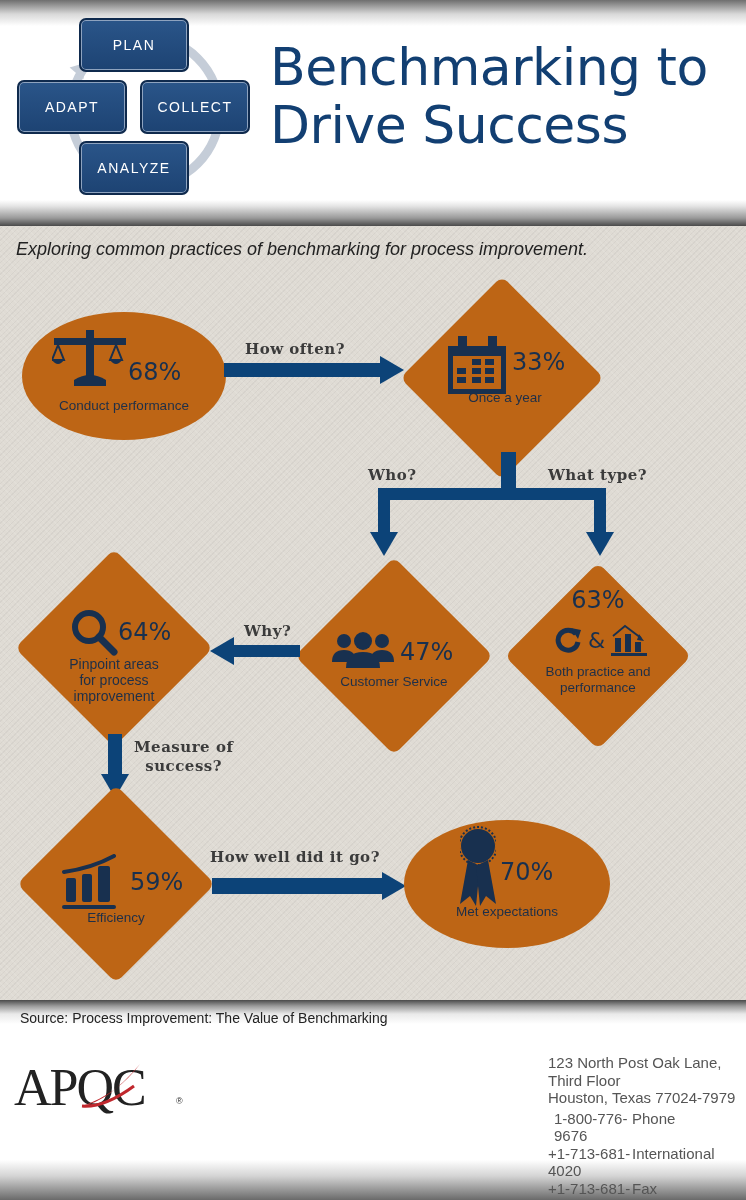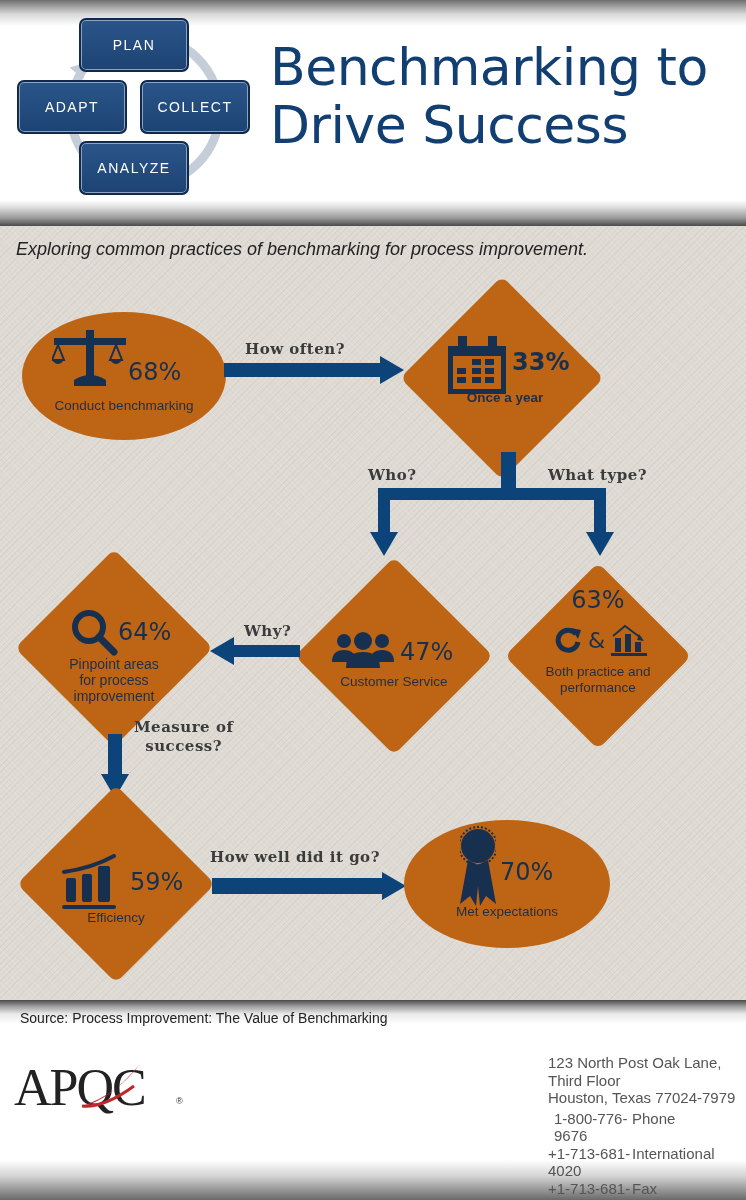--- a/index.html
+++ b/index.html
@@ -118,28 +118,28 @@
       <rect x="34" y="0" width="8" height="52" fill="#18304f"></rect>
       <path d="M22 50 Q38 40 54 50 L54 56 L22 56 Z" fill="#18304f"></path>
       <path d="M6 15 L0 30 L12 30 Z" fill="none" stroke="#18304f" stroke-width="2"></path>
       <path d="M0 30 Q6 38 12 30 Z" fill="#18304f"></path>
       <path d="M64 15 L58 30 L70 30 Z" fill="none" stroke="#18304f" stroke-width="2"></path>
       <path d="M58 30 Q64 38 70 30 Z" fill="#18304f"></path>
     </svg>
     <div class="node-content" style="left:106px; top:46px;">
       <span class="pct">68%</span>
     </div>
-    <div class="node-content lbl" style="left:0; top:86px; width:204px;">Conduct benchmarking</div>
+    <div class="node-content lbl" style="left:0; top:86px; width:204px;">Conduct performance</div>
   </div>
 
   <div class="q" style="left:245px; top:114px;">How often?</div>
   <div class="bar" style="left:224px; top:137px; width:158px; height:14px;"></div>
   <div class="ah ah-right" style="left:380px; top:130px;"></div>
 
-  <div class="node" style="left:402px; top:52px; width:200px; height:200px;font-weight:bold;">
+  <div class="node" style="left:402px; top:52px; width:200px; height:200px;">
     <div class="diamond-shape" style="left:28px; top:28px; width:144px; height:144px;"></div>
     <svg style="position:absolute; left:46px; top:58px;" width="58" height="58" viewBox="0 0 58 58">
       <rect x="0" y="10" width="58" height="48" fill="#18304f"></rect>
       <rect x="10" y="0" width="9" height="14" fill="#18304f"></rect>
       <rect x="40" y="0" width="9" height="14" fill="#18304f"></rect>
       <rect x="5" y="20" width="48" height="33" fill="#bd6515"></rect>
       <g fill="#18304f">
         <rect x="24" y="23" width="9" height="6"></rect>
           <rect x="37" y="23" width="9" height="6"></rect>
         <rect x="9" y="32" width="9" height="6"></rect>
@@ -226,21 +226,21 @@
     </div>
     <div class="node-content lbl" style="left:0; top:108px; width:200px; font-size:14px;">
       <div>Pinpoint areas</div>
       <div>for process</div>
       <div>improvement</div>
     </div>
   </div>
 
   <div class="bar" style="left:108px; top:508px; width:14px; height:42px;"></div>
   <div class="ah ah-down" style="left:101px; top:548px;"></div>
-  <div class="q" style="left:134px; top:492px; text-align:center; line-height:19px;">
+  <div class="q" style="left:134px; top:512px; text-align:center; line-height:19px;">
     <div>Measure of</div>
     <div>success?</div>
   </div>
 
   <div class="node" style="left:16px; top:558px; width:200px; height:200px;">
     <div class="diamond-shape" style="left:30px; top:30px; width:140px; height:140px;"></div>
     <svg style="position:absolute; left:46px; top:70px;" width="58" height="56" viewBox="0 0 58 56">
       <g fill="#18304f">
         <rect x="4" y="24" width="10" height="24" rx="2"></rect>
           <rect x="20" y="20" width="10" height="28" rx="2"></rect>

